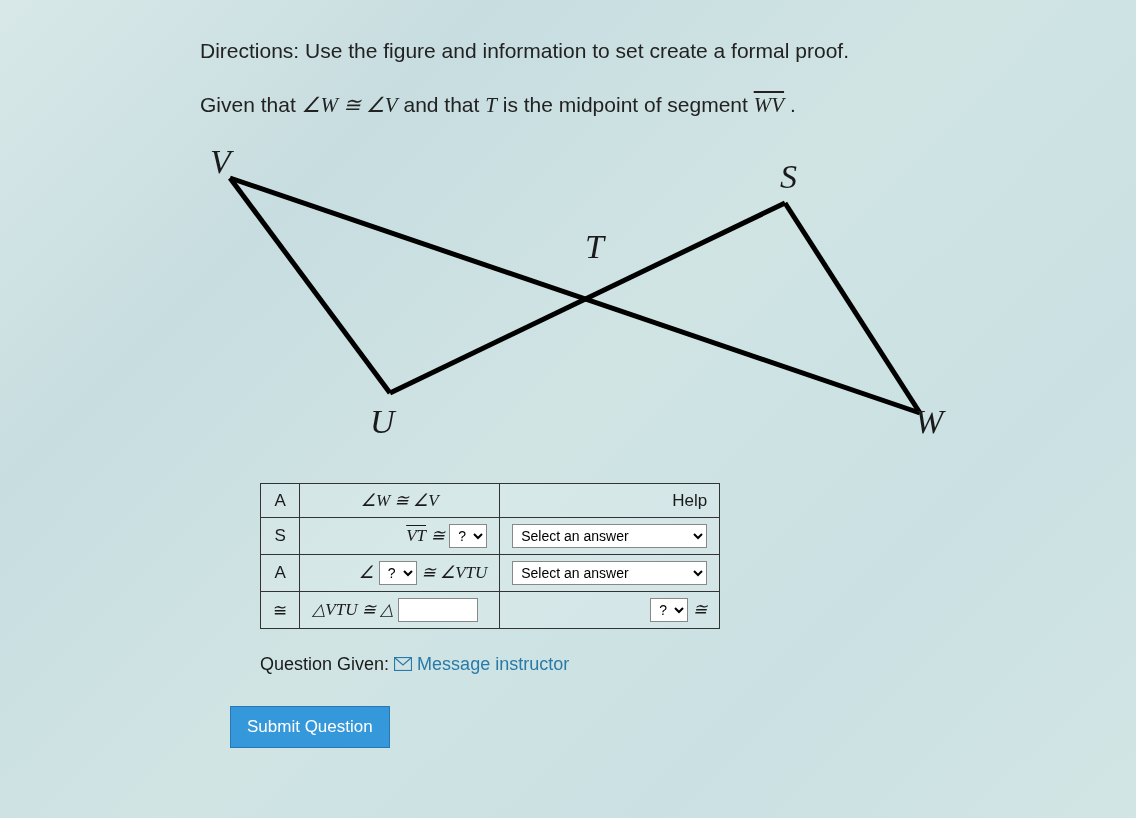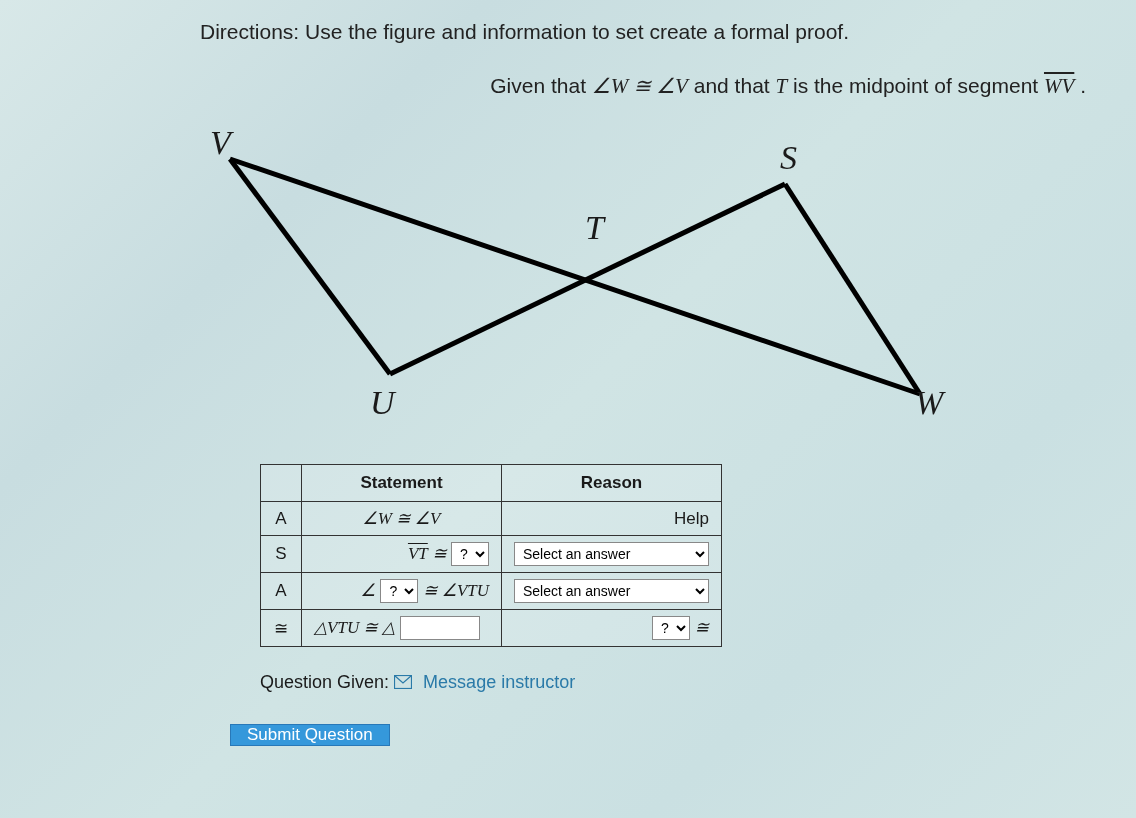--- a/index.html
+++ b/index.html
@@ -8,26 +8,26 @@
       background: linear-gradient(135deg, #d8e8e8 0%, #c8dde0 25%, #d0e4e4 50%, #cae0e2 75%, #d2e5e5 100%);
       width: 1136px;
       height: 818px;
       padding: 20px 50px 20px 200px;
       color: #1a1a1a;
     }
     .directions {
       font-size: 21px;
       margin-bottom: 30px;
       color: #222;
+      margin-top: 19px;
     }
     .given {
       font-size: 21px;
       margin-bottom: 25px;
       color: #222;
-      text-align: right;
     }
     .math-italic { font-family: 'Times New Roman', serif; font-style: italic; }
     .overline { text-decoration: overline; }
     .figure-container {
       width: 750px;
       height: 310px;
       position: relative;
       margin-bottom: 30px;
     }
     .figure-container svg { width: 100%; height: 100%; }
@@ -67,34 +67,33 @@
     }
     
     .help-section {
       margin-left: 60px;
       margin-top: 25px;
       font-size: 18px;
     }
     .help-link {
       color: #2a7aa8;
       text-decoration: none;
-      margin-left: 6px;
     }
     .envelope-icon {
       display: inline-block;
       vertical-align: middle;
     }
     
     .submit-btn {
       margin-left: 30px;
       margin-top: 30px;
       background: #3598db;
       color: #fff;
       border: 1px solid #2878b8;
-      padding: 0 16px;
+      padding: 10px 16px;
       font-size: 17px;
       cursor: pointer;
     }
     
     .vertex-label {
       font-family: 'Times New Roman', serif;
       font-style: italic;
       font-size: 34px;
       font-weight: 500;
       fill: #1a1a1a;
@@ -126,25 +125,20 @@
     <text x="10" y="30" class="vertex-label">V</text>
     <text x="170" y="290" class="vertex-label">U</text>
     <text x="385" y="115" class="vertex-label">T</text>
     <text x="580" y="45" class="vertex-label">S</text>
     <text x="715" y="290" class="vertex-label">W</text>
   </svg>
 </div>
 
 <table class="proof-table">
   <tbody>
-      <tr>
-    <th class="row-label"></th>
-    <th class="stmt-col" style="text-align:center;">Statement</th>
-    <th class="reason-col" style="text-align:center;">Reason</th>
-  </tr>
   <tr>
     <td class="row-label">A</td>
     <td class="stmt-col math-italic" style="text-align:center;">∠W ≅ ∠V</td>
     <td class="reason-col">Help</td>
   </tr>
   <tr>
     <td class="row-label">S</td>
     <td class="stmt-col">
       <span class="math-italic overline">VT</span>
       <span class="math-italic"> ≅ </span>

